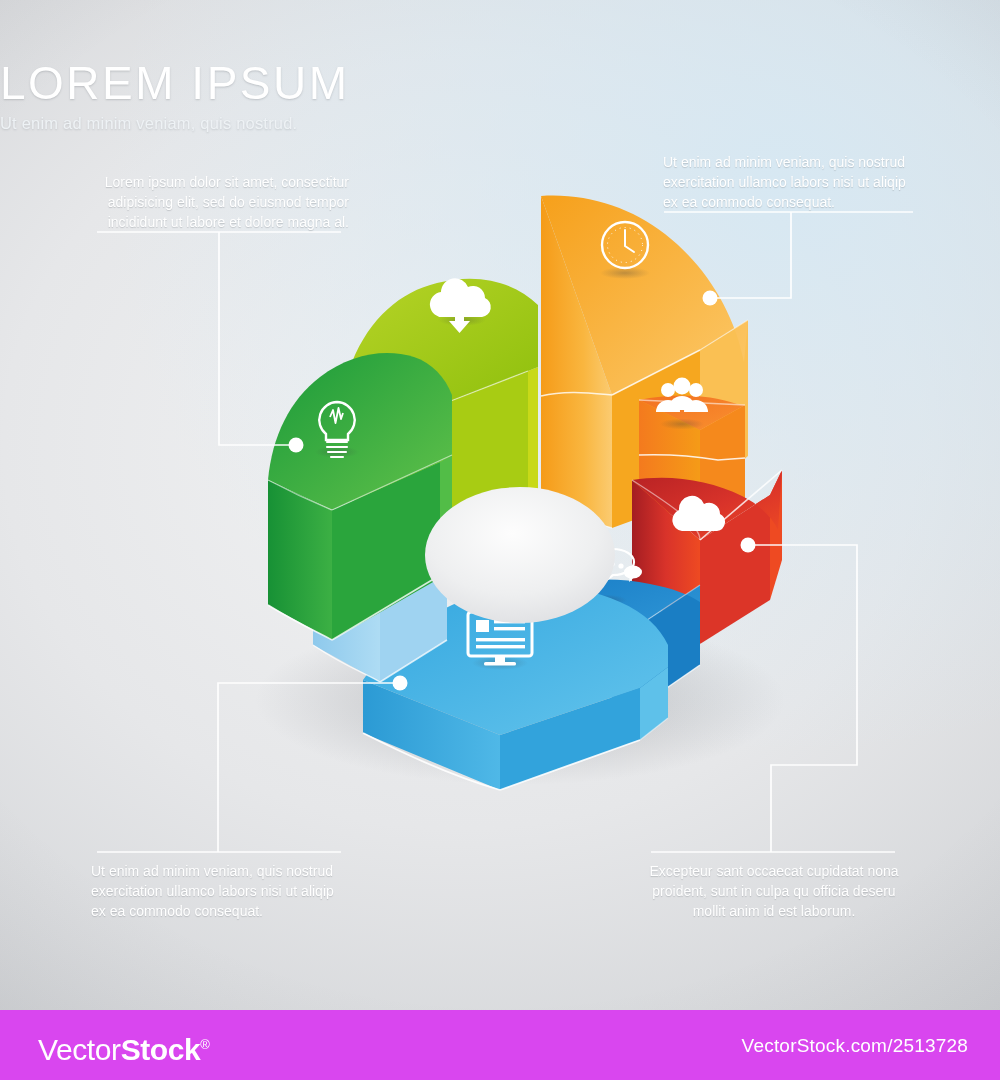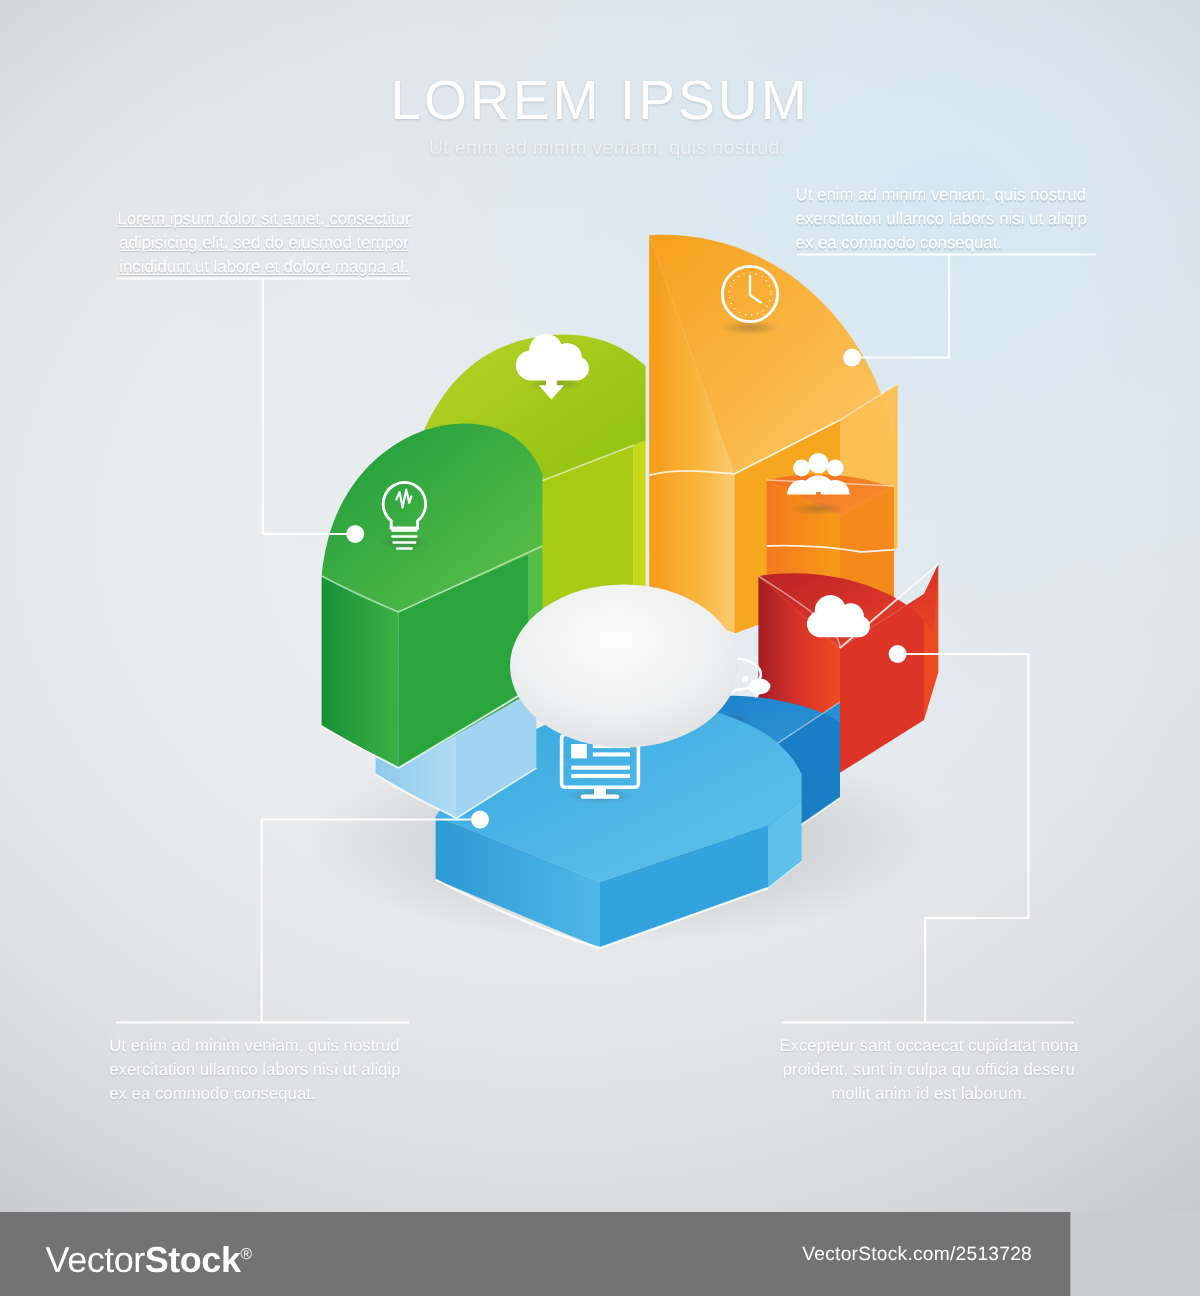--- a/index.html
+++ b/index.html
@@ -16,59 +16,58 @@
     background:
       radial-gradient(130% 110% at 78% 18%, rgba(214,232,243,.95) 0%, rgba(214,232,243,0) 52%),
       radial-gradient(120% 100% at 46% 44%, #f1f2f3 0%, #e6e7e9 38%, #cfd1d4 74%, #b7b8bc 100%);
   }
   .bg-vig{
     position:absolute;left:0;top:0;width:1000px;height:1010px;
     background:radial-gradient(108% 92% at 50% 46%, rgba(0,0,0,0) 58%, rgba(60,62,68,.16) 100%);
   }
 
   
-  .header{position:absolute;left:0;top:58px;width:1000px;text-align:center;}
+  .header{position:absolute;left:0;top:58px;width:1000px;text-align:left;}
   .title{
     color:#ffffff;font-size:46px;letter-spacing:2.5px;line-height:50px;
     font-weight:400;text-shadow:0 1px 2px rgba(120,125,132,.35);
   }
   .subtitle{
     color:#eef2f5;font-size:16.5px;letter-spacing:.2px;line-height:22px;margin-top:4px;
     text-shadow:0 1px 2px rgba(120,125,132,.3);
-    margin-left:12px;
   }
 
   
   .cap{position:absolute;width:258px;color:#ffffff;font-size:14px;line-height:20px;
        text-shadow:0 1px 1px rgba(120,125,132,.35);}
-  .cap.tl{left:91px;top:172px;text-align:center;text-decoration:underline;}
+  .cap.tl{left:91px;top:172px;text-align:right;}
   .cap.tr{left:663px;top:152px;text-align:left;}
   .cap.bl{left:91px;top:861px;text-align:left;}
   .cap.br{left:645px;top:861px;text-align:center;}
   .cap p{margin:0;}
 
   
   .conn{position:absolute;left:0;top:0;width:1000px;height:1010px;pointer-events:none;}
 
   
   .chartwrap{position:absolute;left:0;top:0;width:1000px;height:1010px;}
 
   
   .footer{
-    position:absolute;left:0;bottom:0;width:892px;height:70px;background:#737373;
+    position:absolute;left:0;bottom:0;width:1000px;height:70px;background:#d946ef;
   }
   .wm-logo{
     position:absolute;left:38px;top:18px;color:#fff;font-size:30px;line-height:34px;
     letter-spacing:-.4px;
   }
   .wm-logo .l1{font-weight:300;}
   .wm-logo .l2{font-weight:700;}
   .wm-logo .reg{font-size:13px;vertical-align:super;font-weight:400;}
   .wm-url{
-    position:absolute;right:32px;top:25px;color:#fff;font-size:16px;line-height:22px;
+    position:absolute;right:32px;top:25px;color:#fff;font-size:19px;line-height:22px;
     letter-spacing:.2px;
   }
 </style>
 </head>
 <body>
 
 <div id="stage">
 
   <div class="bg"></div>
   <div class="bg-vig"></div>

